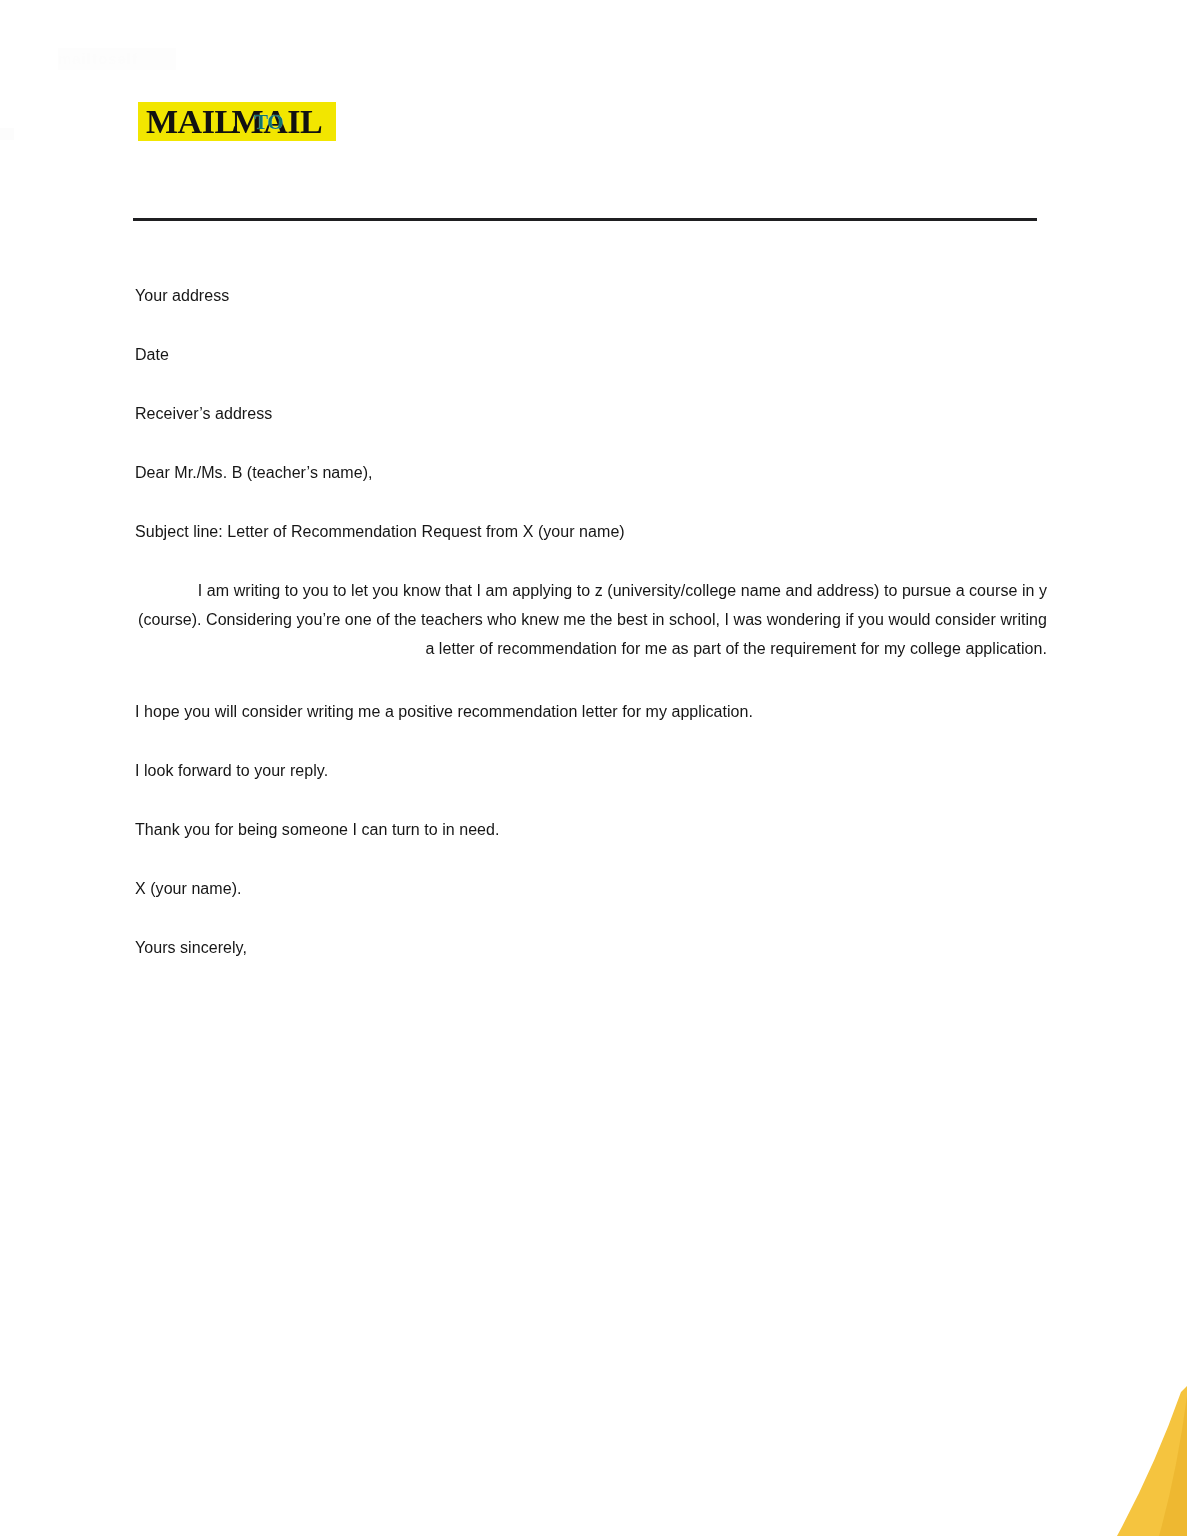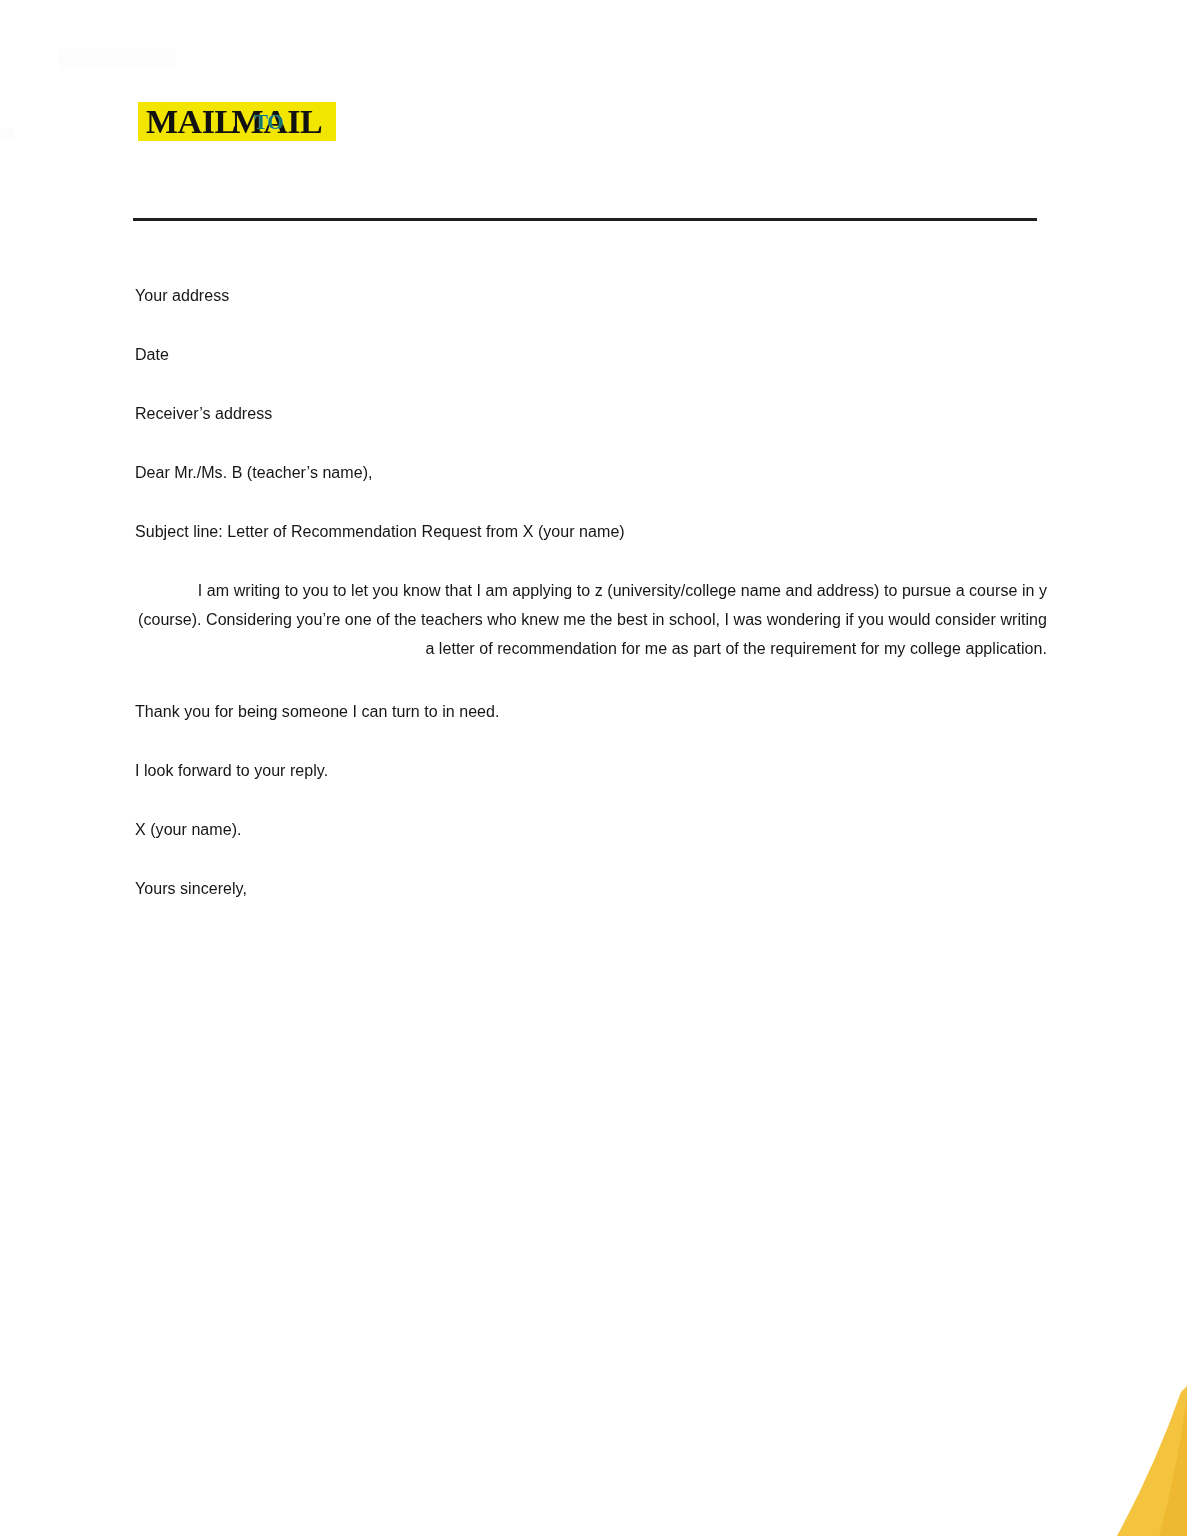--- a/index.html
+++ b/index.html
@@ -173,24 +173,25 @@
 
     <p class="tight">Receiver’s address</p>
 
     <p class="tight">Dear Mr./Ms. B (teacher’s name),</p>
 
     <p class="tight">Subject line: Letter of Recommendation Request from X (your name)</p>
 
     <p class="para">I am writing to you to let you know that I am applying to z (university/college name and address) to pursue a course in y (course). Considering you’re one of the teachers who knew me the best in school, I was wondering if you would consider writing a letter of recommendation for me as part of the requirement for my college application.</p>
 
 
+    <p class="tight">I hope you will consider writing me a positive recommendation letter for my application.</p>
+
+    <p class="tight">I look forward to your reply.</p>
 
     <p class="tight">Thank you for being someone I can turn to in need.</p>
-
-    <p class="tight">I look forward to your reply.</p>
 
     <p class="tight">X (your name).</p>
 
     <p class="tight">Yours sincerely,</p>
 
   </div>
 
   <div class="corner-wedge">
     <svg width="110" height="150" viewBox="0 0 110 150" xmlns="http://www.w3.org/2000/svg">
       <path d="M110 0 L110 150 L40 150 Q78 80 104 6 Z" fill="#f5c43f"></path>

